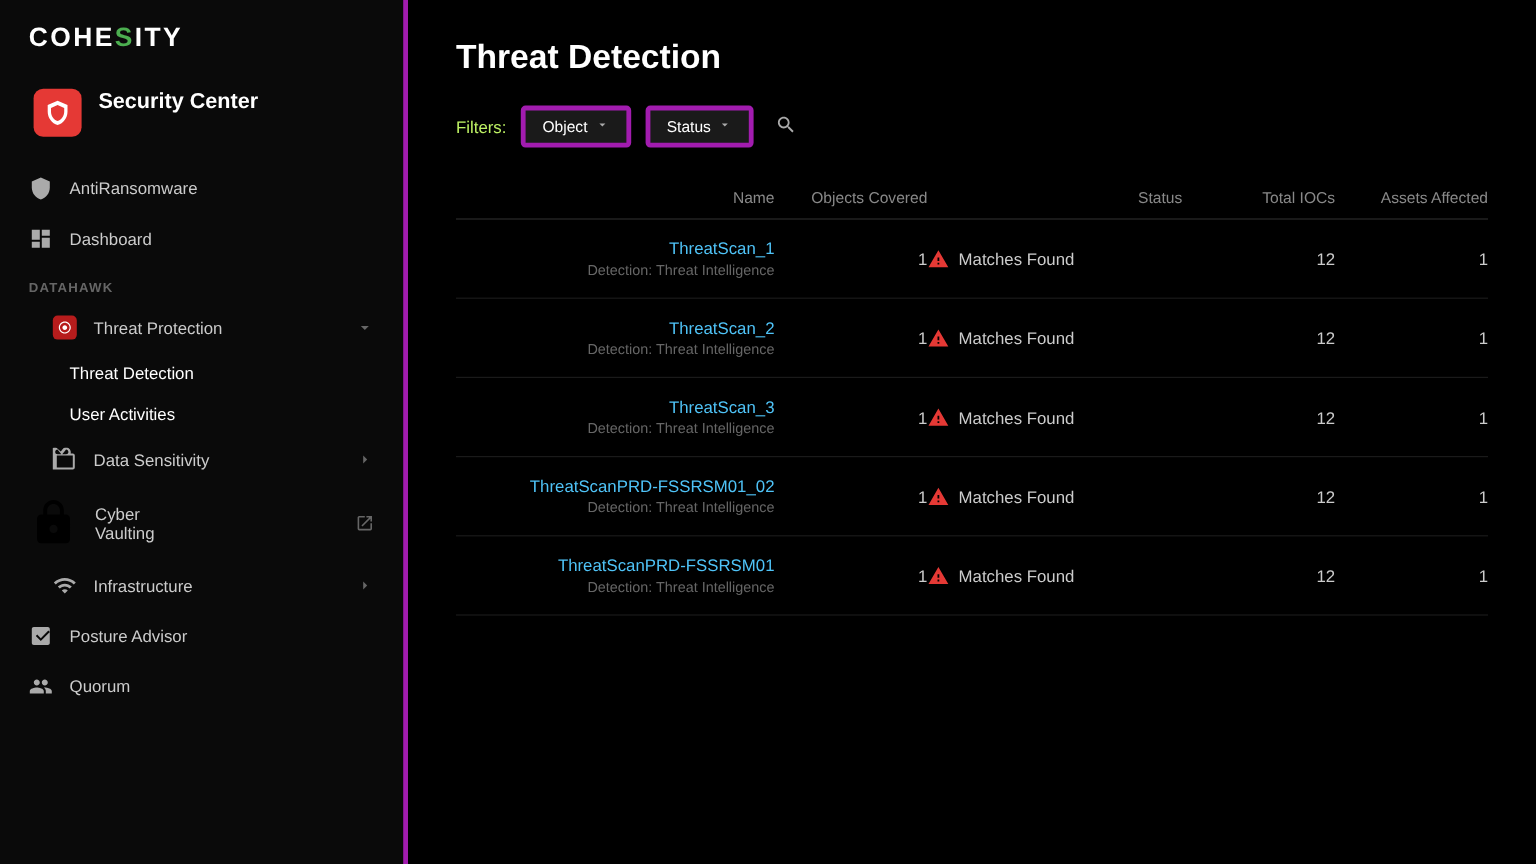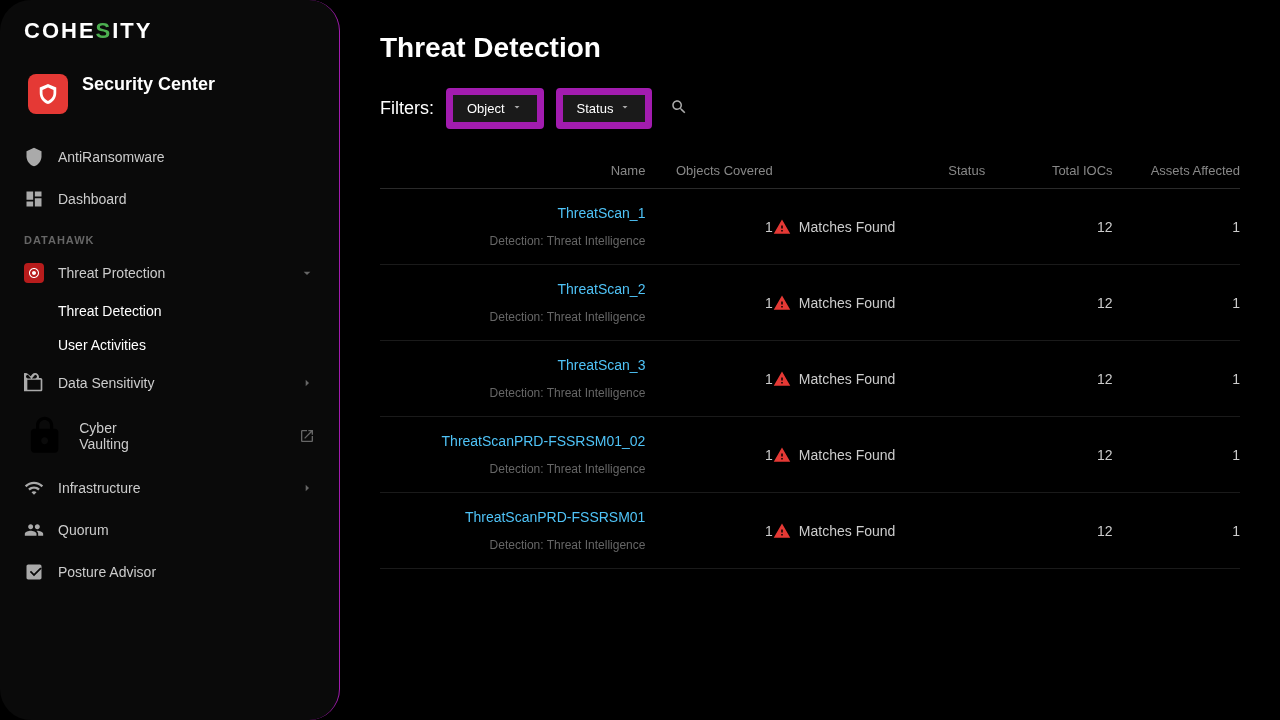--- a/index.html
+++ b/index.html
@@ -11,27 +11,26 @@
       height: 720px;
       overflow: hidden;
       display: flex;
     }
 
     
     .sidebar {
       width: 340px;
       min-width: 340px;
       background: #0a0a0a;
-      border-right: 1px solid #a21caf;
+      border-right: 4px solid #a21caf;
       display: flex;
       flex-direction: column;
       padding: 0;
       height: 720px;
       overflow-y: auto;
-      border-radius: 31px;
     }
 
     .logo-area {
       padding: 18px 24px 16px;
     }
 
     .logo-text {
       font-size: 22px;
       font-weight: 700;
       letter-spacing: 2px;
@@ -107,20 +106,21 @@
       padding: 11px 24px;
       cursor: pointer;
       color: #ccc;
       font-size: 14px;
     }
 
     .nav-item-expandable .left {
       display: flex;
       align-items: center;
       gap: 14px;
+      margin-left: 20px;
     }
 
     .nav-item-expandable svg.nav-icon {
       width: 20px;
       height: 20px;
       fill: #aaa;
       flex-shrink: 0;
     }
 
     .chevron {
@@ -182,30 +182,30 @@
     }
 
     .filters-bar {
       display: flex;
       align-items: center;
       gap: 12px;
       margin-bottom: 24px;
     }
 
     .filters-label {
-      font-size: 18px;
-      color: #ffffff;
+      font-size: 14px;
+      color: #bef264;
     }
 
     .filter-btn {
       display: flex;
       gap: 6px;
       padding: 6px 14px;
       background: #1a1a1a;
-      border: 7px solid #a21caf;
+      border: 4px solid #a21caf;
       border-radius: 4px;
       color: #fff;
       font-size: 13px;
       cursor: pointer;
     }
 
     .filter-btn svg {
       width: 12px;
       height: 12px;
       fill: #aaa;
@@ -250,21 +250,21 @@
 
     .row-name {
       font-size: 14px;
       color: #4fc3f7;
       font-weight: 500;
     }
 
     .row-detection {
       font-size: 12px;
       color: #666;
-      margin-top: 13px;
+      margin-top: 3px;
     }
 
     .row-objects {
       font-size: 14px;
       color: #ccc;
     }
 
     .row-status {
       display: flex;
       align-items: center;
@@ -397,30 +397,30 @@
       <span>Infrastructure</span>
     </div>
     <svg class="chevron" viewBox="0 0 24 24">
       <path d="M10 17l5-5-5-5v10z"></path>
     </svg>
   </div>
 
 
   <div class="nav-item">
     <svg viewBox="0 0 24 24">
-      <path d="M16 11c1.66 0 2.99-1.34 2.99-3S17.66 5 16 5c-1.66 0-3 1.34-3 3s1.34 3 3 3zm-8 0c1.66 0 2.99-1.34 2.99-3S9.66 5 8 5C6.34 5 5 6.34 5 8s1.34 3 3 3zm0 2c-2.33 0-7 1.17-7 3.5V19h14v-2.5c0-2.33-4.67-3.5-7-3.5zm8 0c-.29 0-.62.02-.97.05 1.16.84 1.97 1.97 1.97 3.45V19h6v-2.5c0-2.33-4.67-3.5-7-3.5z"></path>
-    </svg>
-    <span>Quorum</span>
+      <path d="M19 3H5c-1.1 0-2 .9-2 2v14c0 1.1.9 2 2 2h14c1.1 0 2-.9 2-2V5c0-1.1-.9-2-2-2zm-7 14l-5-5 1.41-1.41L12 14.17l7.59-7.59L21 8l-9 9z"></path>
+    </svg>
+    <span>Posture Advisor</span>
   </div>
 
   <div class="nav-item">
     <svg viewBox="0 0 24 24">
-      <path d="M19 3H5c-1.1 0-2 .9-2 2v14c0 1.1.9 2 2 2h14c1.1 0 2-.9 2-2V5c0-1.1-.9-2-2-2zm-7 14l-5-5 1.41-1.41L12 14.17l7.59-7.59L21 8l-9 9z"></path>
-    </svg>
-    <span>Posture Advisor</span>
+      <path d="M16 11c1.66 0 2.99-1.34 2.99-3S17.66 5 16 5c-1.66 0-3 1.34-3 3s1.34 3 3 3zm-8 0c1.66 0 2.99-1.34 2.99-3S9.66 5 8 5C6.34 5 5 6.34 5 8s1.34 3 3 3zm0 2c-2.33 0-7 1.17-7 3.5V19h14v-2.5c0-2.33-4.67-3.5-7-3.5zm8 0c-.29 0-.62.02-.97.05 1.16.84 1.97 1.97 1.97 3.45V19h6v-2.5c0-2.33-4.67-3.5-7-3.5z"></path>
+    </svg>
+    <span>Quorum</span>
   </div>
 </nav>
 
 <main class="main">
   <h1 class="page-title">Threat Detection</h1>
 
   <div class="filters-bar">
     <span class="filters-label">Filters:</span>
     <button class="filter-btn">
       <span>Object</span>

